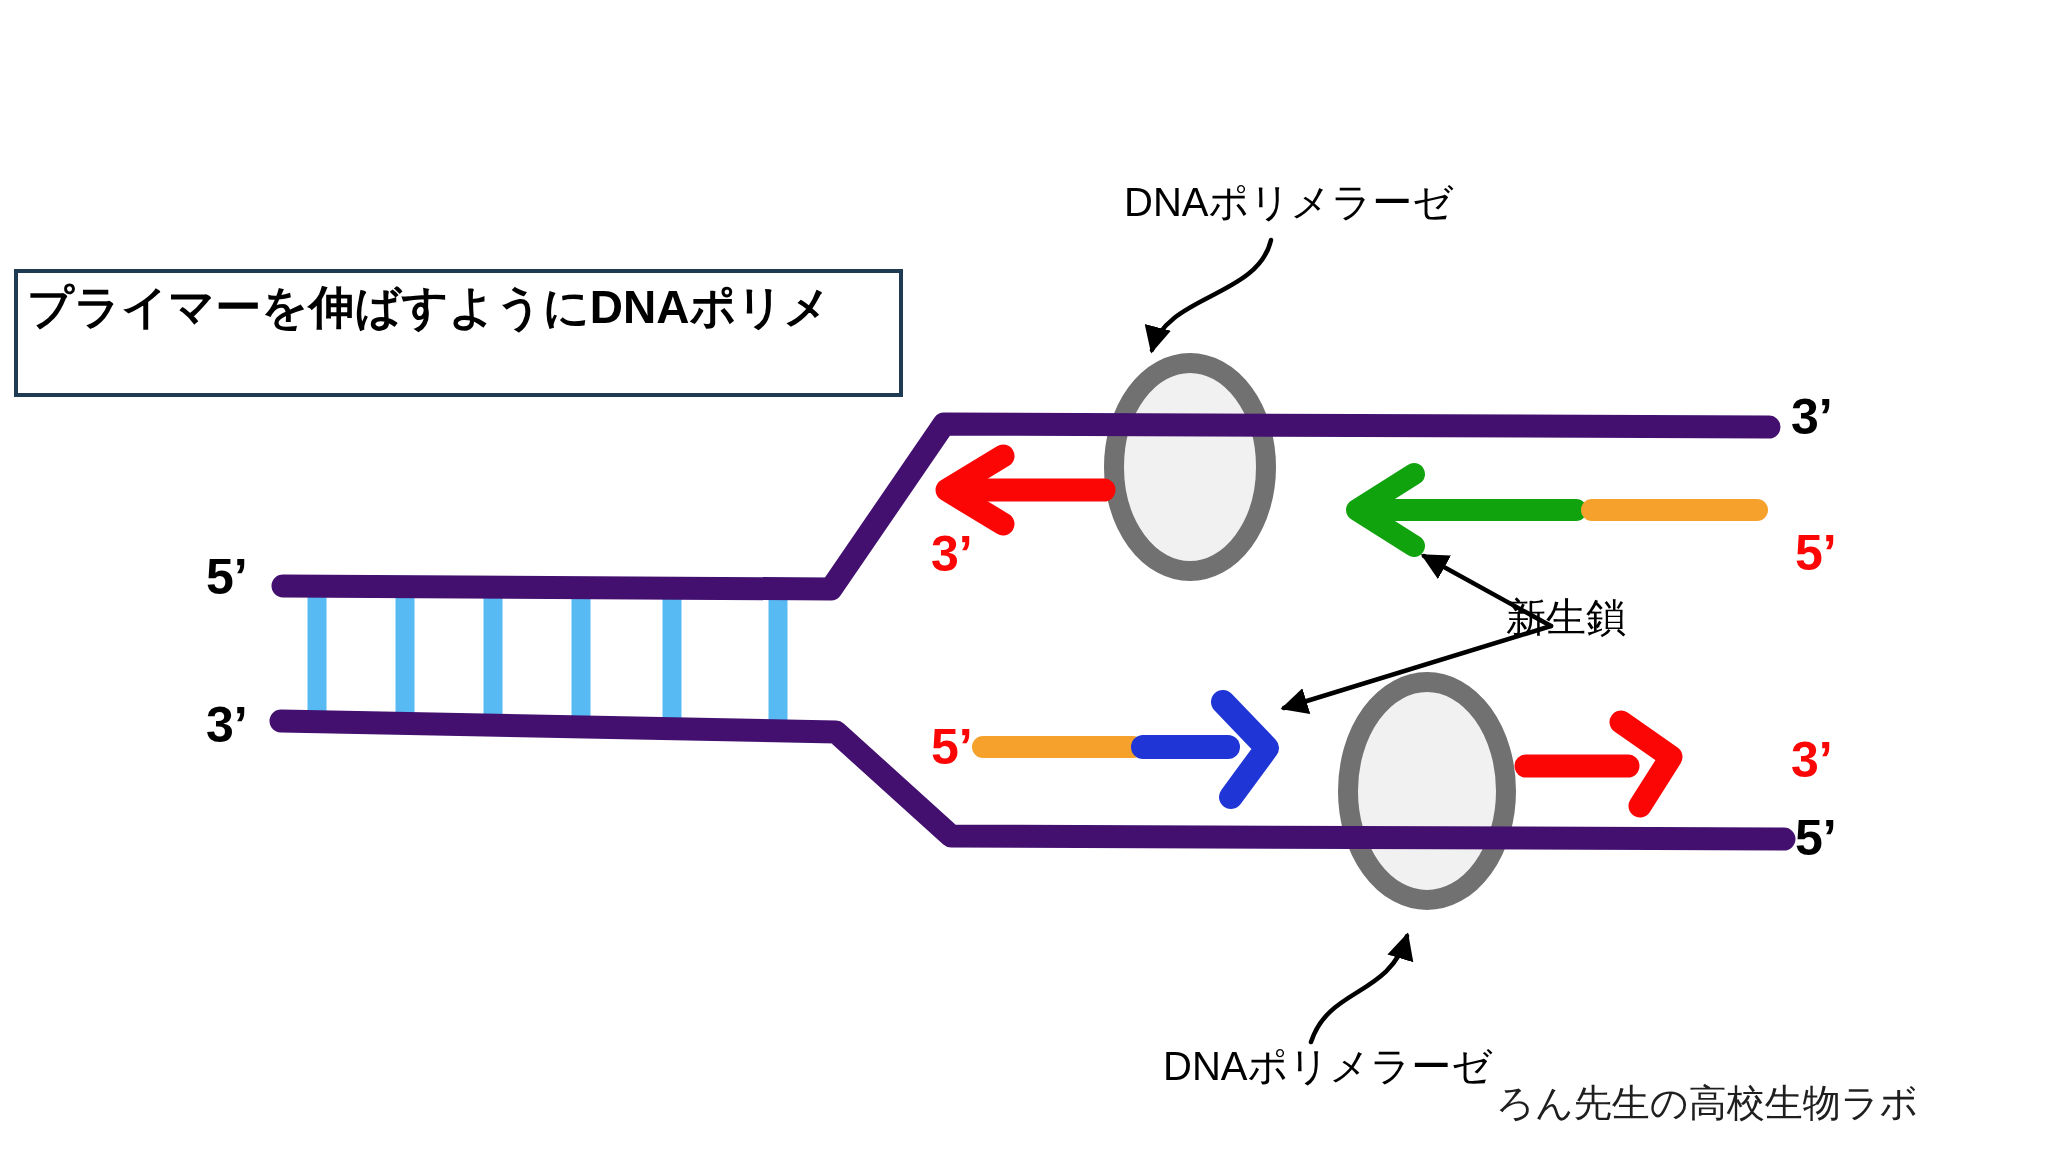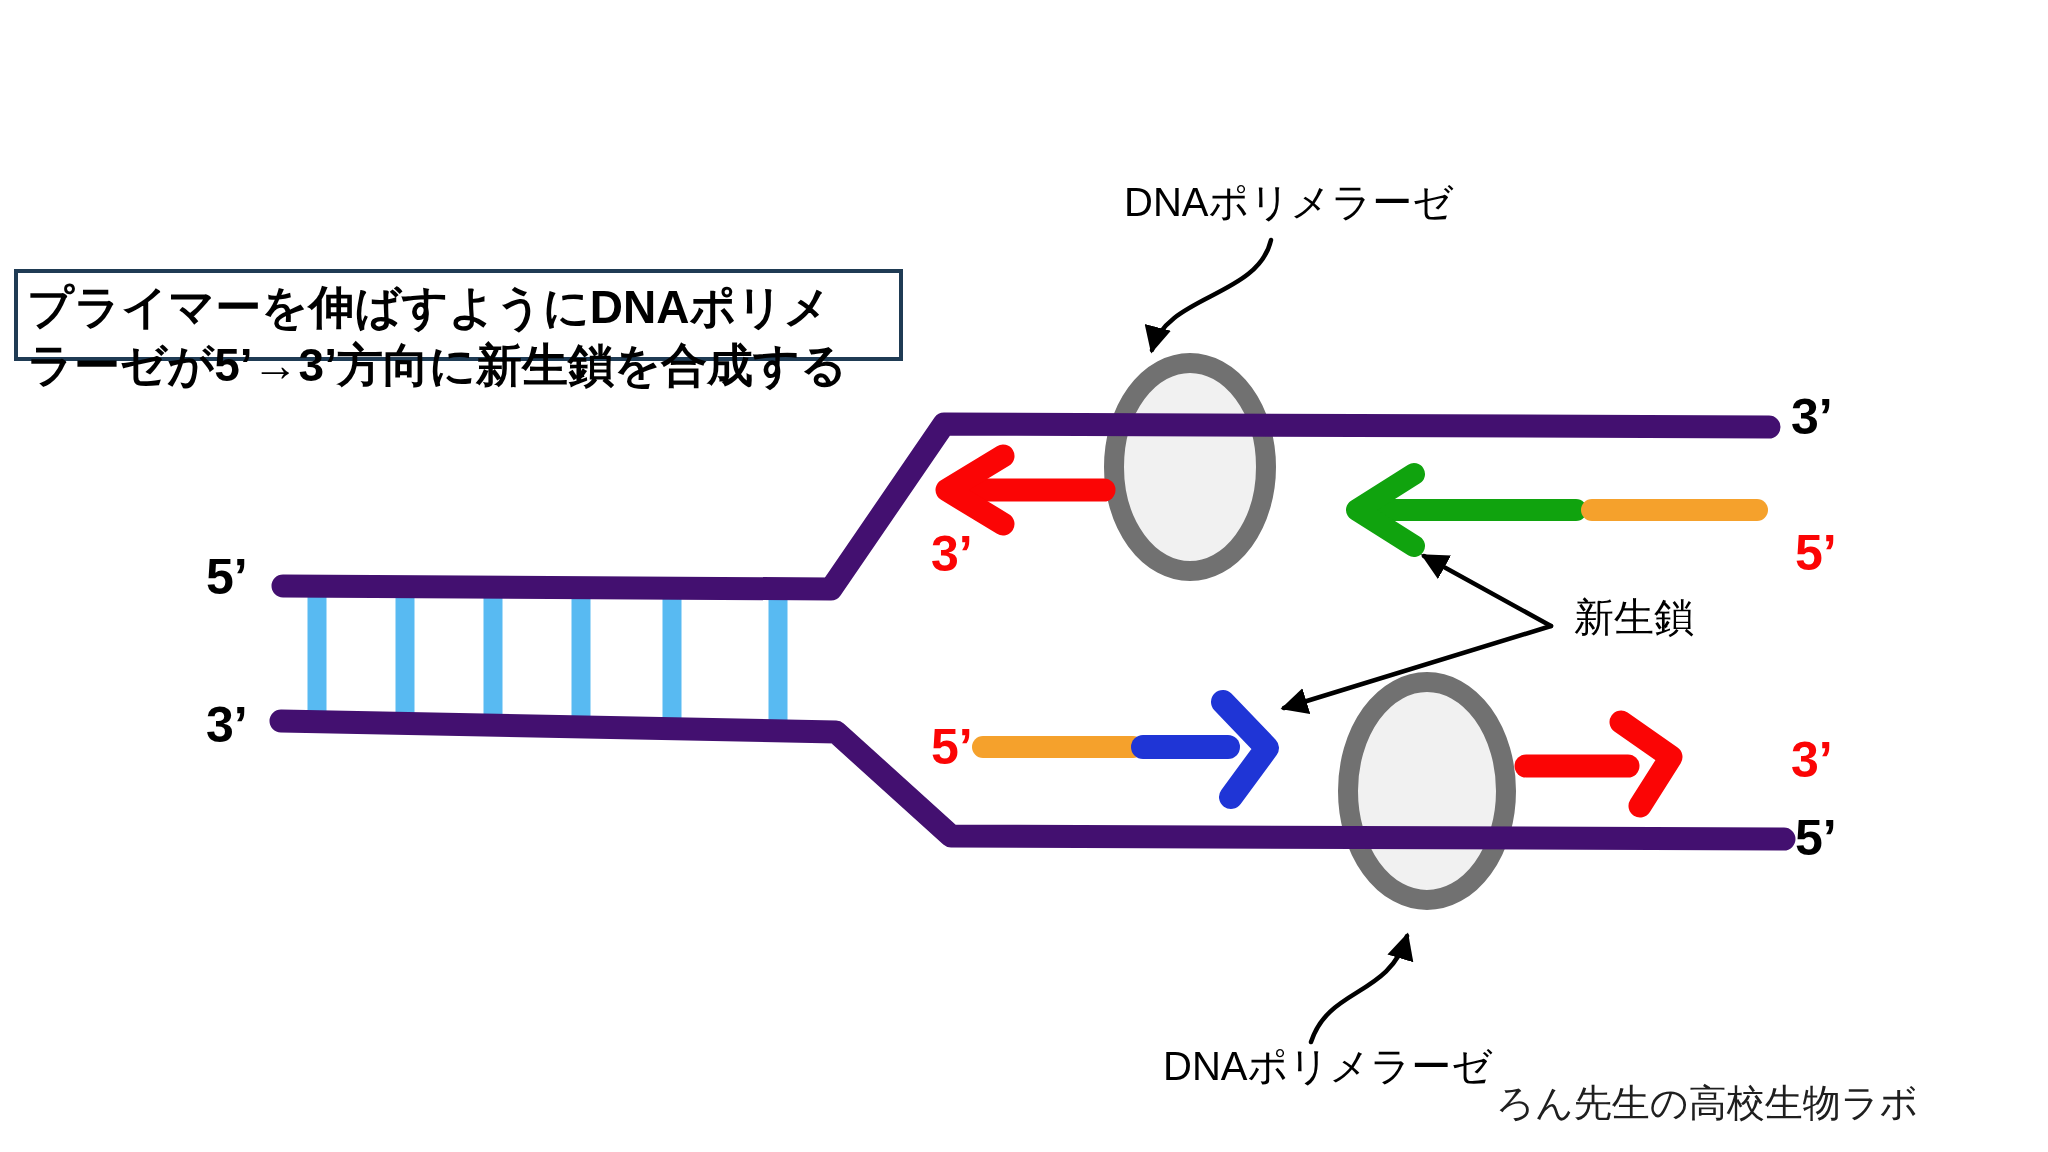--- a/index.html
+++ b/index.html
@@ -15,21 +15,21 @@
   .poly-ellipse{fill:var(--grayfill);stroke:var(--grayring);stroke-width:20;}
   .seg{fill:none;stroke-linecap:round;stroke-linejoin:round;}
   .red-seg{stroke:var(--red);stroke-width:23;}
   .green-seg{stroke:var(--green);stroke-width:22;}
   .orange-seg{stroke:var(--orange);stroke-width:22;}
   .blue-seg{stroke:var(--blue);stroke-width:24;}
   .ann{fill:none;stroke:var(--ink);stroke-width:4.5;stroke-linecap:round;}
 
   
   .info-box{
-    position:absolute;left:14px;top:269px;width:889px;height:92px;box-sizing:border-box;
+    position:absolute;left:14px;top:269px;width:889px;height:128px;box-sizing:border-box;
     border:4px solid var(--boxborder);background:#fff;padding:5px 9px;
     font-weight:bold;font-size:46px;line-height:58px;color:var(--ink);white-space:nowrap;
   }
   .diagram-label{position:absolute;font-weight:normal;font-size:40px;line-height:1;color:var(--ink);white-space:nowrap;}
   .t-label{position:absolute;font-weight:bold;font-size:50px;line-height:1;white-space:nowrap;}
   .credit{position:absolute;left:1496px;top:1078px;font-size:38px;font-weight:400;color:var(--credit);white-space:nowrap;}
 </style>
 </head>
 <body>
 
@@ -72,27 +72,26 @@
     <path class="seg red-seg" d="M 1621 722 L 1671 757 L 1640 806"></path>
 
     <path class="ann" d="M 1271 240 C 1258 297 1166 295 1152 350" marker-end="url(#arrowhead)"></path>
     <path class="ann" d="M 1311 1042 C 1329 987 1389 997 1407 936" marker-end="url(#arrowhead)"></path>
     <path class="ann" d="M 1551 626 L 1424 556" marker-end="url(#arrowhead)"></path>
     <path class="ann" d="M 1551 626 L 1284 708" marker-end="url(#arrowhead)"></path>
   </svg>
 
   <div class="info-box">
     <div>プライマーを伸ばすようにDNAポリメ</div>
-    <div>ラーゼが5’→3’方向に新生鎖を合成する</div>
   </div>
 
   <div class="diagram-label" style="left:1124px;top:182px;">DNAポリメラーゼ</div>
   <div class="diagram-label" style="left:1163px;top:1046px;">DNAポリメラーゼ</div>
 
-  <div class="diagram-label" style="left:1574px;top:597px;">新生鎖</div>
+  <div class="diagram-label" style="left:1506px;top:597px;">新生鎖</div>
 
   <div class="t-label" style="left: 206px; top: 552px; color: rgb(0, 0, 0);">5’</div>
   <div class="t-label" style="left: 206px; top: 700px; color: rgb(0, 0, 0);">3’</div>
   <div class="t-label" style="left: 931px; top: 529px; color: rgb(251, 5, 5);">3’</div>
   <div class="t-label" style="left: 931px; top: 722px; color: rgb(251, 5, 5);">5’</div>
   <div class="t-label" style="left: 1791px; top: 392px; color: rgb(0, 0, 0);">3’</div>
   <div class="t-label" style="left: 1795px; top: 528px; color: rgb(251, 5, 5);">5’</div>
   <div class="t-label" style="left: 1791px; top: 735px; color: rgb(251, 5, 5);">3’</div>
   <div class="t-label" style="left: 1795px; top: 813px; color: rgb(0, 0, 0);">5’</div>
 

